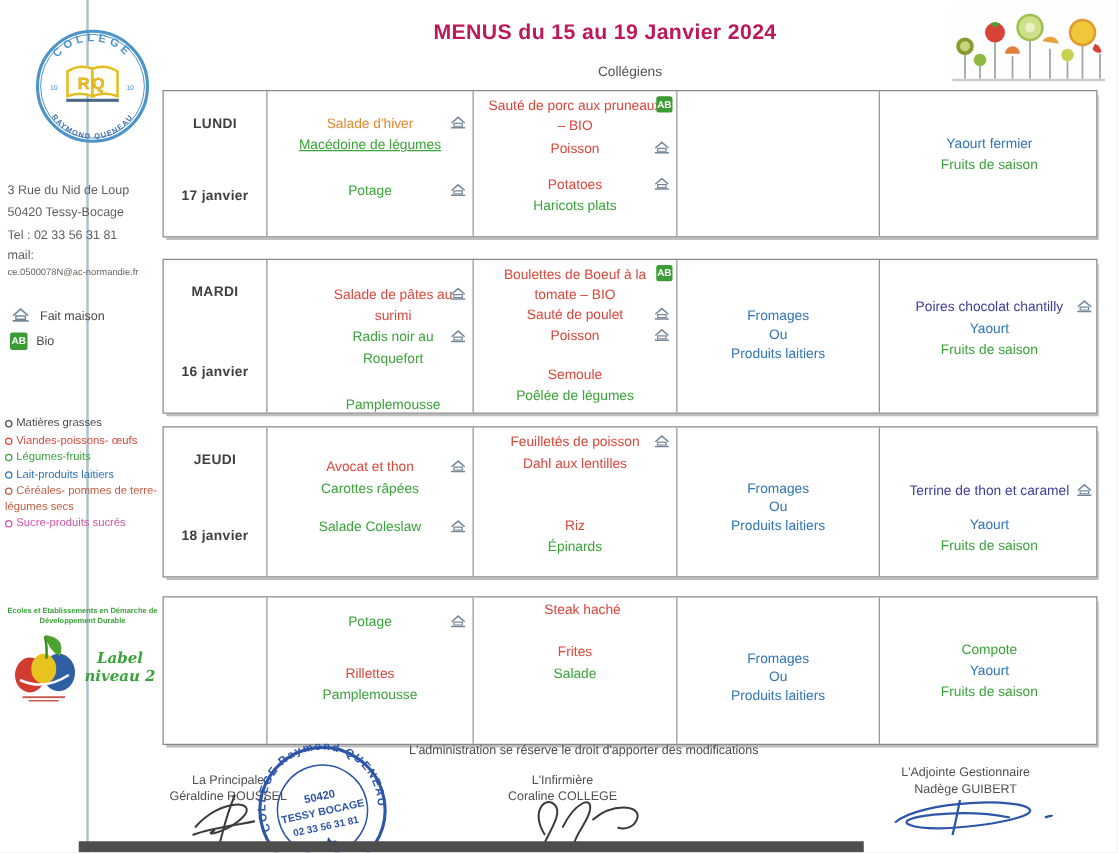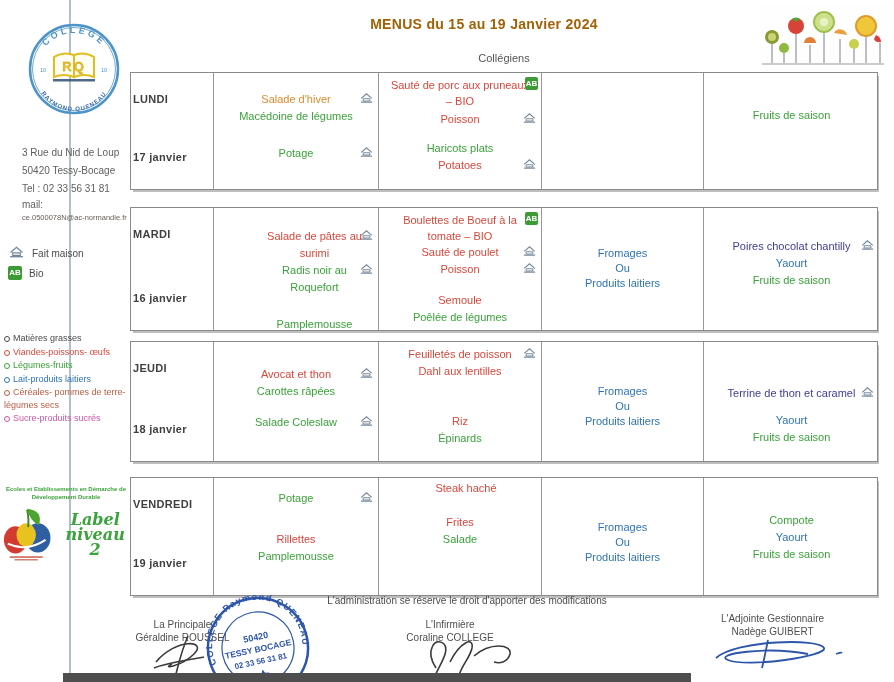--- a/index.html
+++ b/index.html
@@ -3,51 +3,51 @@
 <meta charset="utf-8">
 <style>
   html,body{margin:0;padding:0;background:#e9e9e9;}
   .page{position:relative;width:894px;height:682px;background:#ffffff;overflow:hidden;
         font-family:"Liberation Sans","DejaVu Sans",sans-serif;color:#3f3f3f;}
   .scan-line{position:absolute;left:69px;top:0;width:2px;height:682px;background:#a3b6c2;opacity:.85;}
   .bottom-bar{position:absolute;left:63px;top:673px;width:628px;height:9px;background:#4e4e4e;}
 
   
   .college-logo{position:absolute;left:26px;top:20px;}
-  .addr{position:absolute;left:6px;top:144px;width:122px;color:#5f5f5f;margin-left:16px;}
+  .addr{position:absolute;left:6px;top:144px;width:122px;color:#5f5f5f;}
   .addr-line{font-size:10px;line-height:18px;white-space:nowrap;}
   .addr-mail-label{font-size:10px;line-height:14px;}
   .addr-mail{font-size:7.5px;line-height:11px;color:#6b5f57;}
   .legend-row{position:absolute;left:8px;display:flex;align-items:center;gap:7px;font-size:10px;color:#4a4a4a;}
   .legend-fm{top:245px;}
   .legend-bio{top:266px;}
   .ab-chip{display:inline-block;width:14px;height:14px;background:#3d9b35;color:#fff;font-size:8px;
            font-weight:bold;text-align:center;line-height:14px;border-radius:2px;}
   .food-groups{position:absolute;left:4px;top:332px;width:124px;font-size:9px;line-height:12.5px;}
   .fg-line{margin-bottom:1px;}
   .fg-bullet{display:inline-block;width:6px;height:6px;border:1.5px solid #888;border-radius:50%;
              margin-right:3px;vertical-align:-1px;background:#fff;box-sizing:border-box;}
   .e3d{position:absolute;left:0;top:486px;width:132px;text-align:center;}
   .e3d-head{font-size:6px;font-weight:bold;color:#3aa33a;line-height:7.5px;}
   .e3d-row{display:flex;align-items:center;justify-content:center;gap:4px;margin-top:4px;}
-  .e3d-label{color:#3aa33a;font-style:italic;font-weight:bold;font-size:16px;line-height:15px;
+  .e3d-label{color:#3aa33a;font-style:italic;font-weight:bold;font-size:12px;line-height:15px;
              font-family:"DejaVu Serif",serif;}
 
   
   .hdr-title{position:absolute;left:84px;top:16px;width:800px;text-align:center;
-             font-size:14px;font-weight:bold;color:#a16207;letter-spacing:.3px;}
+             font-size:17px;font-weight:bold;color:#be185d;letter-spacing:.3px;}
   .hdr-sub{position:absolute;left:130px;top:52px;width:748px;text-align:center;
            font-size:11px;color:#555;}
   .fruits{position:absolute;left:758px;top:5px;}
 
   
   .menu-row{position:absolute;left:130px;width:748px;border:1.5px solid #8a8a8a;background:#fff;
             box-sizing:border-box;box-shadow:2px 3px 0 -1px rgba(125,125,125,.5);}
   .day-cell{position:absolute;left:0;top:0;width:82px;height:100%;display:flex;flex-direction:column;
-            justify-content:space-between;padding:20px 2px 26px;box-sizing:border-box;}
+            justify-content:space-between;align-items:center;padding:20px 2px 26px;box-sizing:border-box;}
   .day-name,.day-date{font-size:11px;font-weight:bold;color:#3f3f3f;letter-spacing:.3px;}
   .menu-cell{position:absolute;top:0;height:100%;box-sizing:border-box;border-left:1px solid #979797;
              text-align:center;}
   .item-line{position:relative;line-height:17px;font-size:11px;padding:0 10px;}
   .fm-ic{position:absolute;right:4px;top:1px;line-height:0;}
   .ab-ic{position:absolute;right:3px;top:0;display:inline-block;width:13px;height:13px;background:#3d9b35;
          color:#fff;font-size:8px;font-weight:bold;line-height:13px;border-radius:2px;text-align:center;}
 
   
   .disclaimer{position:absolute;left:242px;top:595px;width:450px;text-align:center;
@@ -176,45 +176,46 @@
         <div class="day-cell">
           <div class="day-name">LUNDI</div>
           <div class="day-date">17 janvier</div>
         </div>
         <div class="menu-cell" style="left: 82px; width: 165px; padding-top: 18px;">
           <div class="item-line"><span style="color: rgb(224, 138, 46);">Salade d'hiver</span><span class="fm-ic"><svg width="15" height="12" viewBox="0 0 20 16">
                 <path d="M3 8.5 L10 2.5 L17 8.5" fill="none" stroke="#74879a" stroke-width="1.6"></path>
                 <path d="M5.5 9 h9 v3 h-9 z" fill="none" stroke="#74879a" stroke-width="1.3"></path>
                 <path d="M2.5 13.5 h15" stroke="#74879a" stroke-width="1.6"></path>
               </svg></span></div>
-          <div class="item-line"><span style="color: rgb(58, 163, 58);">Macédoine de légumes</span></div>
+          <div class="item-line"><span style="color: rgb(58, 163, 58); text-decoration: underline;">Macédoine de légumes</span></div>
           <div style="height: 20px;"></div>
           <div class="item-line"><span style="color: rgb(58, 163, 58);">Potage</span><span class="fm-ic"><svg width="15" height="12" viewBox="0 0 20 16">
                 <path d="M3 8.5 L10 2.5 L17 8.5" fill="none" stroke="#74879a" stroke-width="1.6"></path>
                 <path d="M5.5 9 h9 v3 h-9 z" fill="none" stroke="#74879a" stroke-width="1.3"></path>
                 <path d="M2.5 13.5 h15" stroke="#74879a" stroke-width="1.6"></path>
               </svg></span></div>
         </div>
         <div class="menu-cell" style="left: 247px; width: 163px; padding-top: 4px;">
           <div class="item-line" style="height: 34px; line-height: 16px;"><span style="color: rgb(217, 71, 59);">Sauté de porc aux pruneaux – BIO</span><span class="ab-ic">AB</span></div>
           <div class="item-line"><span style="color: rgb(217, 71, 59);">Poisson</span><span class="fm-ic"><svg width="15" height="12" viewBox="0 0 20 16">
                 <path d="M3 8.5 L10 2.5 L17 8.5" fill="none" stroke="#74879a" stroke-width="1.6"></path>
                 <path d="M5.5 9 h9 v3 h-9 z" fill="none" stroke="#74879a" stroke-width="1.3"></path>
                 <path d="M2.5 13.5 h15" stroke="#74879a" stroke-width="1.6"></path>
               </svg></span></div>
           <div style="height: 12px;"></div>
+          <div class="item-line"><span style="color: rgb(217, 71, 59);">Potatoes</span><span class="fm-ic"><svg width="15" height="12" viewBox="0 0 20 16">
+                <path d="M3 8.5 L10 2.5 L17 8.5" fill="none" stroke="#74879a" stroke-width="1.6"></path>
+                <path d="M5.5 9 h9 v3 h-9 z" fill="none" stroke="#74879a" stroke-width="1.3"></path>
+                <path d="M2.5 13.5 h15" stroke="#74879a" stroke-width="1.6"></path>
+              </svg></span></div>
           <div class="item-line"><span style="color: rgb(58, 163, 58);">Haricots plats</span></div>
-          <div class="item-line"><span style="color: rgb(217, 71, 59);">Potatoes</span><span class="fm-ic"><svg width="15" height="12" viewBox="0 0 20 16">
-                <path d="M3 8.5 L10 2.5 L17 8.5" fill="none" stroke="#74879a" stroke-width="1.6"></path>
-                <path d="M5.5 9 h9 v3 h-9 z" fill="none" stroke="#74879a" stroke-width="1.3"></path>
-                <path d="M2.5 13.5 h15" stroke="#74879a" stroke-width="1.6"></path>
-              </svg></span></div>
         </div>
         <div class="menu-cell" style="left: 410px; width: 162px; padding-top: 0px;"></div>
         <div class="menu-cell" style="left: 572px; width: 176px; padding-top: 34px;">
+          <div class="item-line"><span style="color: rgb(47, 116, 182);">Yaourt fermier</span></div>
           <div class="item-line"><span style="color: rgb(58, 163, 58);">Fruits de saison</span></div>
         </div>
       </div>
       <div class="menu-row" style="top: 207px; height: 124px;">
         <div class="day-cell">
           <div class="day-name">MARDI</div>
           <div class="day-date">16 janvier</div>
         </div>
         <div class="menu-cell" style="left: 82px; width: 165px; padding-top: 20px; padding-left: 37px;">
           <div class="item-line"><span style="color: rgb(217, 71, 59);">Salade de pâtes au surimi</span><span class="fm-ic"><svg width="15" height="12" viewBox="0 0 20 16">
@@ -301,24 +302,20 @@
                 <path d="M3 8.5 L10 2.5 L17 8.5" fill="none" stroke="#74879a" stroke-width="1.6"></path>
                 <path d="M5.5 9 h9 v3 h-9 z" fill="none" stroke="#74879a" stroke-width="1.3"></path>
                 <path d="M2.5 13.5 h15" stroke="#74879a" stroke-width="1.6"></path>
               </svg></span></div>
           <div style="height: 10px;"></div>
           <div class="item-line"><span style="color: rgb(47, 116, 182);">Yaourt</span></div>
           <div class="item-line"><span style="color: rgb(58, 163, 58);">Fruits de saison</span></div>
         </div>
       </div>
       <div class="menu-row" style="top: 477px; height: 119px;">
-        <div class="day-cell">
-          <div class="day-name">VENDREDI</div>
-          <div class="day-date">19 janvier</div>
-        </div>
         <div class="menu-cell" style="left: 82px; width: 165px; padding-top: 12px;">
           <div class="item-line"><span style="color: rgb(58, 163, 58);">Potage</span><span class="fm-ic"><svg width="15" height="12" viewBox="0 0 20 16">
                 <path d="M3 8.5 L10 2.5 L17 8.5" fill="none" stroke="#74879a" stroke-width="1.6"></path>
                 <path d="M5.5 9 h9 v3 h-9 z" fill="none" stroke="#74879a" stroke-width="1.3"></path>
                 <path d="M2.5 13.5 h15" stroke="#74879a" stroke-width="1.6"></path>
               </svg></span></div>
           <div style="height: 24px;"></div>
           <div class="item-line"><span style="color: rgb(217, 71, 59);">Rillettes</span></div>
           <div class="item-line"><span style="color: rgb(58, 163, 58);">Pamplemousse</span></div>
         </div>

